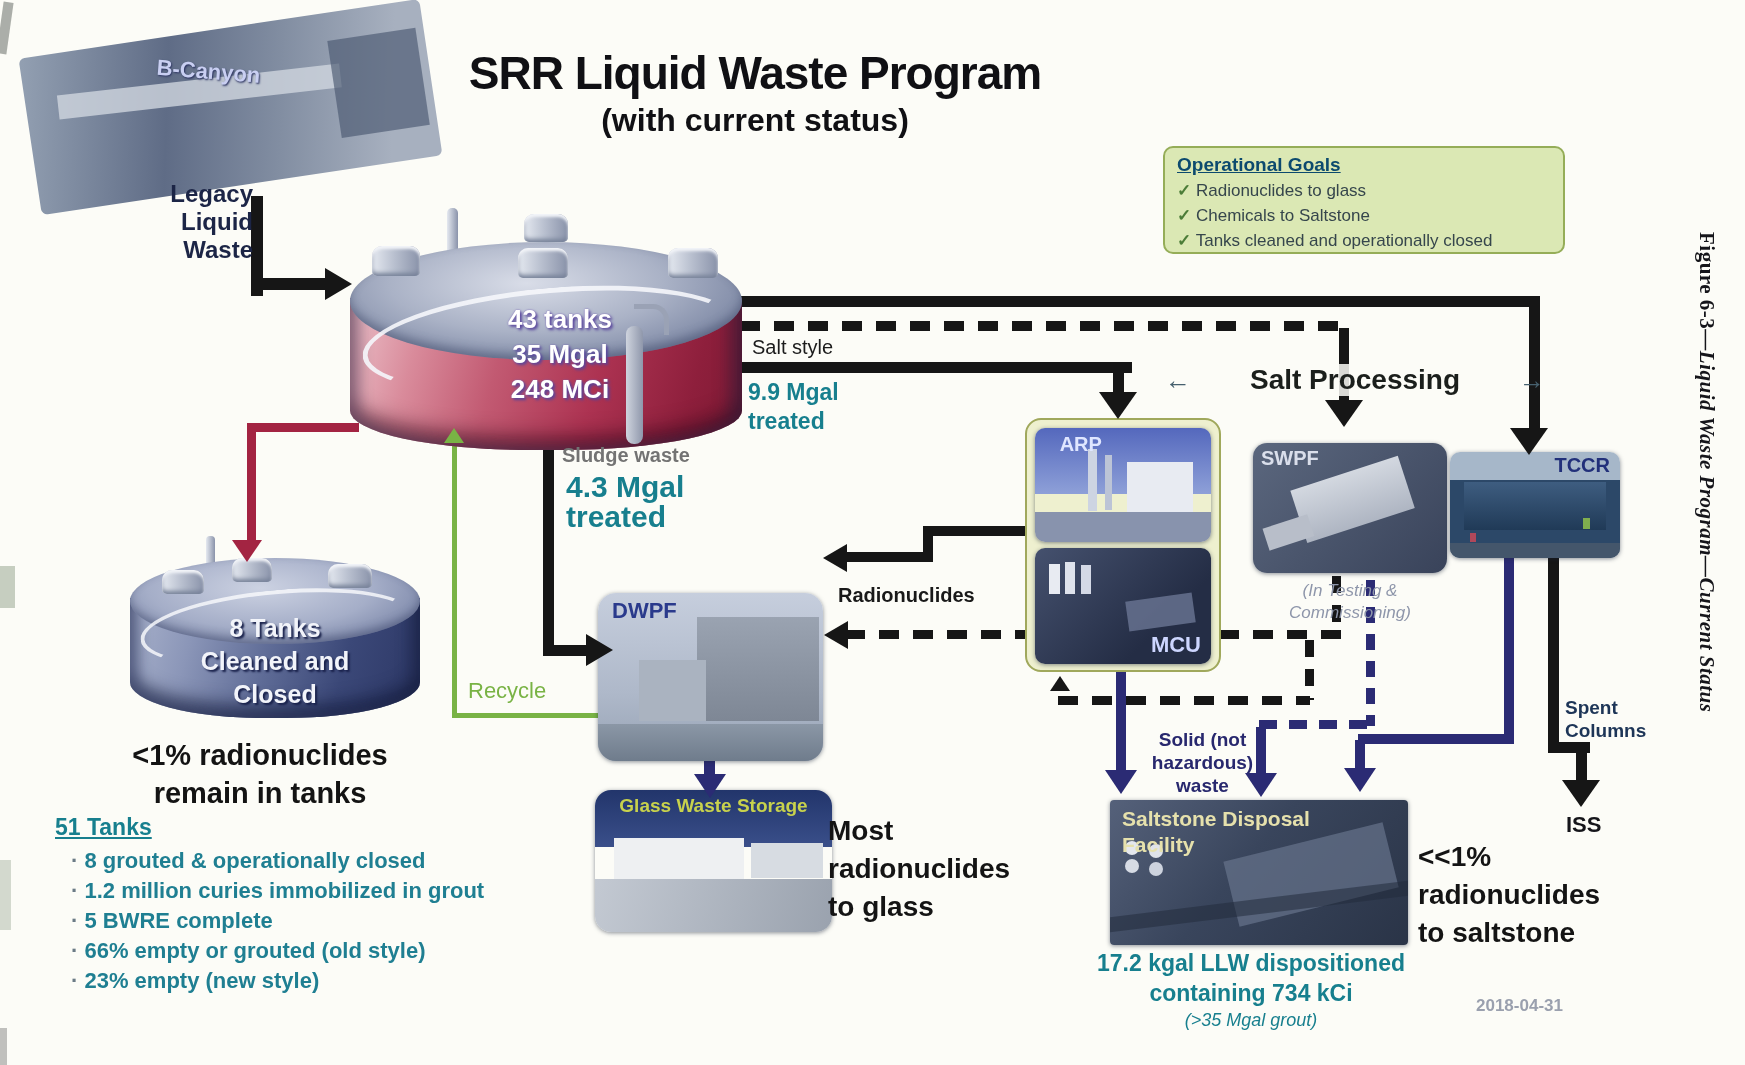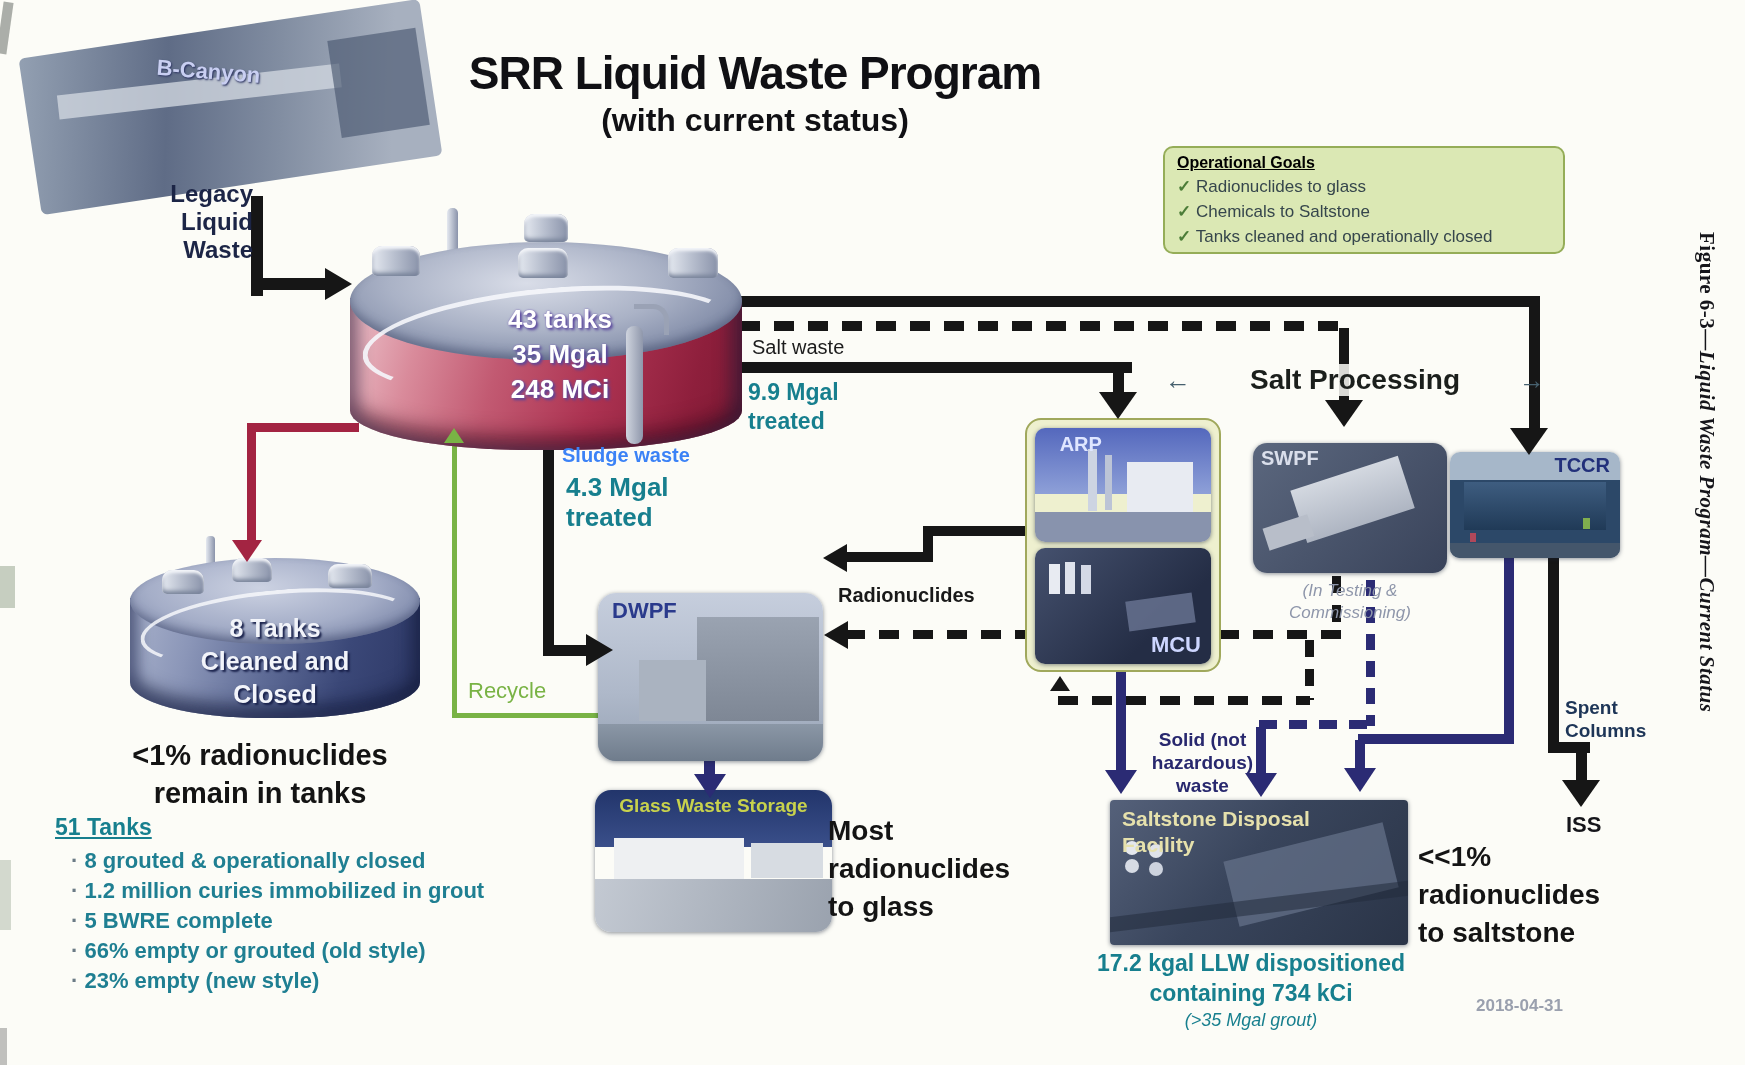--- a/index.html
+++ b/index.html
@@ -99,21 +99,21 @@
   <div class="abs pre" style="left:118px;top:180px;width:135px;text-align:right;font-size:24px;font-weight:bold;color:#1c2546;line-height:28px;">Legacy
 Liquid
 Waste</div>
 
   <div class="abs" style="left:420px;top:46px;width:670px;text-align:center;">
     <div style="font-size:46px;font-weight:800;color:#101014;letter-spacing:-1px;">SRR Liquid Waste Program</div>
     <div style="font-size:32px;font-weight:800;color:#101014;margin-top:2px;">(with current status)</div>
   </div>
 
   <div class="abs" style="left:1163px;top:146px;width:402px;height:108px;background:#dbe8b4;border:2px solid #95ad58;border-radius:10px;padding:6px 12px;box-sizing:border-box;">
-    <div style="font-size:16px;font-weight:bold;text-decoration:underline;color:#000000;margin-bottom:2px;">Operational Goals</div>
+    <div style="font-size:19px;font-weight:bold;text-decoration:underline;color:#0c4a6e;margin-bottom:2px;">Operational Goals</div>
     <div style="font-size:17px;color:#36464c;line-height:25px;">
       <span style="color:#4c7d38;font-weight:bold;">✓</span>
       <span>Radionuclides to glass</span>
     </div>
     <div style="font-size:17px;color:#36464c;line-height:25px;">
       <span style="color:#4c7d38;font-weight:bold;">✓</span>
       <span>Chemicals to Saltstone</span>
     </div>
     <div style="font-size:17px;color:#36464c;line-height:25px;">
       <span style="color:#4c7d38;font-weight:bold;">✓</span>
@@ -137,32 +137,32 @@
     <div class="noz" style="left:178px;top:48px;width:50px;height:30px;"></div>
     <div class="noz" style="left:328px;top:48px;width:50px;height:30px;"></div>
     <div class="abs" style="left:286px;top:126px;width:17px;height:118px;background:linear-gradient(90deg,#cfd4de,#8f97ab);border-radius:8px;"></div>
     <div class="abs" style="left:294px;top:104px;width:30px;height:26px;border-top:5px solid #9aa2b5;border-right:5px solid #9aa2b5;border-radius:0 16px 0 0;"></div>
     <div class="abs pre" style="left:96px;top:102px;width:248px;text-align:center;font-size:26px;font-weight:800;color:#fff;
                 line-height:35px;text-shadow:2px 2px 3px #56439a, 0 0 2px #7a66b8;">43 tanks
 35 Mgal
 248 MCi</div>
   </div>
 
-  <div class="abs" style="left:752px;top:336px;font-size:20px;color:#1c1c1c;">Salt waste</div>
+  <div class="abs" style="left:752px;top:336px;font-size:20px;color:#1c1c1c;">Salt style</div>
   <div class="abs pre teal" style="left:748px;top:378px;font-size:23px;font-weight:bold;line-height:29px;">9.9 Mgal
 treated</div>
 
   <div class="abs" style="left:1165px;top:364px;width:380px;display:flex;align-items:center;justify-content:space-between;">
     <span style="font-size:26px;color:#46606e;">←</span>
     <span style="font-size:28px;font-weight:bold;color:#1b1f1c;background:rgba(252,252,247,.85);padding:0 6px;">Salt Processing</span>
     <span style="font-size:26px;color:#46606e;">→</span>
   </div>
 
-  <div class="abs" style="left:562px;top:444px;font-size:20px;font-weight:bold;color:#3b82f6;">Sludge waste</div>
-  <div class="abs pre teal" style="left:566px;top:472px;font-size:26px;font-weight:bold;line-height:30px;">4.3 Mgal
+  <div class="abs" style="left:562px;top:444px;font-size:20px;font-weight:bold;color:#737373;">Sludge waste</div>
+  <div class="abs pre teal" style="left:566px;top:472px;font-size:30px;font-weight:bold;line-height:30px;">4.3 Mgal
 treated</div>
   <div class="abs" style="left:468px;top:678px;font-size:22px;color:#79b345;">Recycle</div>
 
   <div class="abs" style="left:1025px;top:418px;width:196px;height:254px;background:#eef0cf;border:2px solid #a0a85c;border-radius:16px;box-sizing:border-box;">
     <div class="photo" style="left:8px;top:8px;width:176px;height:114px;border-radius:10px;">
       <div class="abs" style="left:0;top:0;width:100%;height:58%;background:linear-gradient(#5468bd,#8ea0d8);"></div>
       <div class="abs" style="left:52%;top:30%;width:38%;height:44%;background:#e8ebf2;"></div>
       <div class="abs" style="left:30%;top:18%;width:5%;height:55%;background:#cdd4e2;"></div>
       <div class="abs" style="left:40%;top:24%;width:4%;height:48%;background:#bcc4d6;"></div>
       <div class="abs" style="left:0;bottom:0;width:100%;height:26%;background:#8893ad;"></div>

